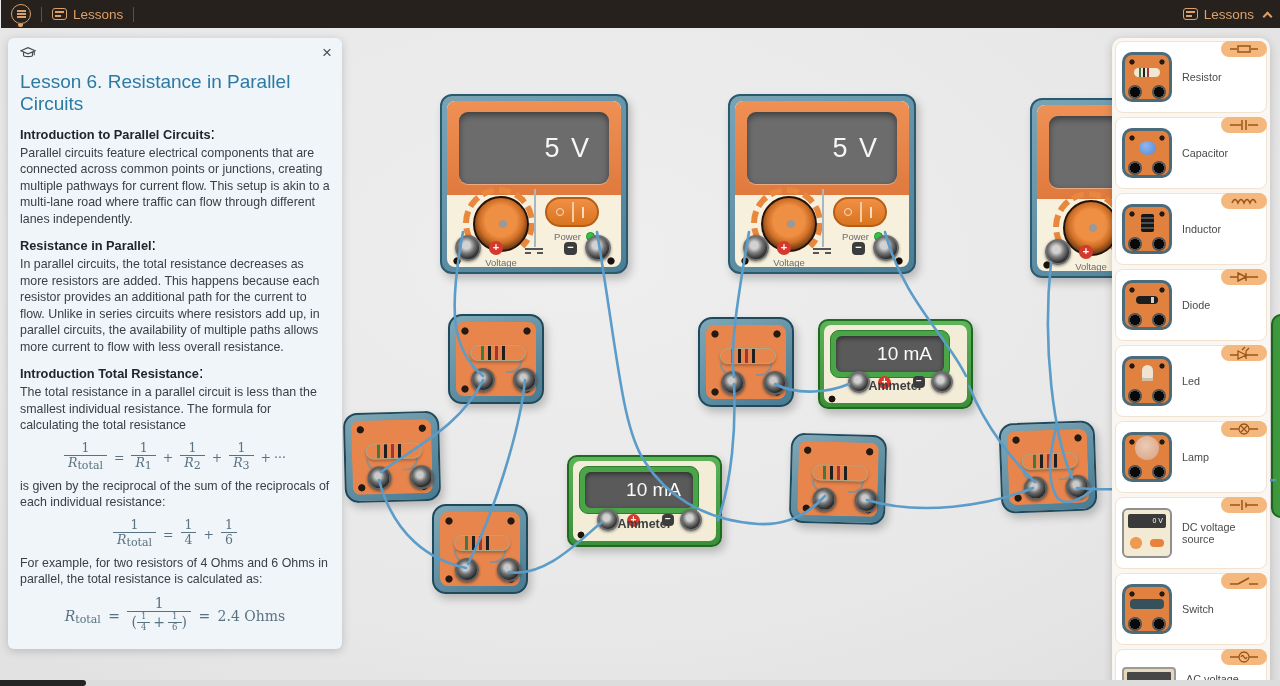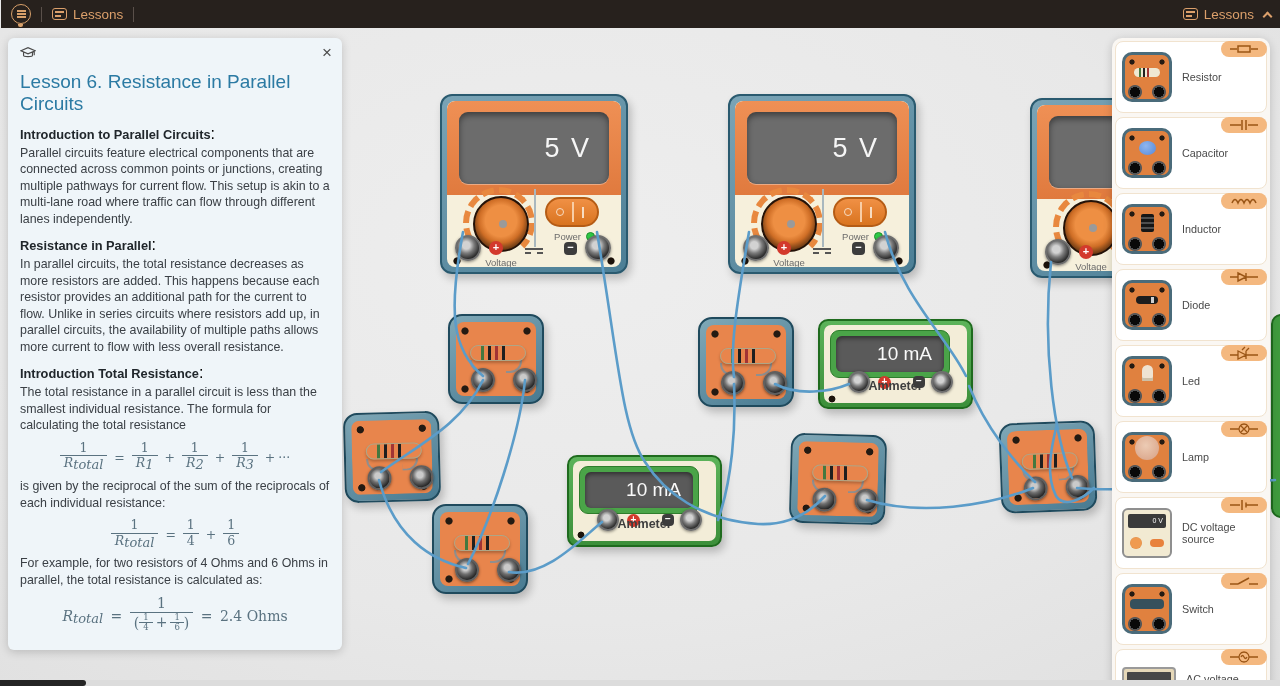--- a/index.html
+++ b/index.html
@@ -131,21 +131,21 @@
   .lesson-title { margin-top:12px; font-size:19px; font-weight:normal; color:#2b7aa3; line-height:1.18; }
   .lesson p { font-size:12.4px; color:#3b4046; line-height:1.33; margin-top:2px; }
   .lesson h4 { font-size:12.8px; color:#20262b; margin-top:10px; display:inline; }
   .sec { margin-top:9px; }
   .formula { text-align:center; margin:7px 0 5px 0; color:#5a7280; font-family:"DejaVu Serif", serif; font-size:12.5px; }
   .formula .vr { font-style:italic; }
   .frac { display:inline-block; vertical-align:-38%; text-align:center; }
   .frac .fn { display:block; padding:0 4px; border-bottom:1px solid #5a7280; line-height:1.15; }
   .frac .fd { display:block; padding:0 4px; line-height:1.15; }
   .frac.small { font-size:8.5px; vertical-align:-30%; }
-  .fsub { font-size:13px; vertical-align:-2px; font-style:italic; }
+  .fsub { font-size:11px; vertical-align:-2px; }
   .fop { padding:0 3px; }
 
   
   .elements { position:absolute; left:1112px; top:38px; width:158px; height:660px; z-index:20;
         background:#faf7f3; border-radius:10px; box-shadow:0 2px 10px rgba(0,0,0,.18); padding:3px; }
   .el-card { position:relative; background:#ffffff; border:1px solid #f1e3cf; border-radius:8px;
         height:72px; margin-bottom:4px; display:flex; align-items:center; padding-left:6px; cursor:pointer; }
   .el-label { font-size:10.8px; color:#4a4a4a; margin-left:10px; line-height:1.15; }
   .badge { position:absolute; top:-1px; right:-1px; width:46px; height:16px; background:#f4b87f;
         border-radius:8px; display:flex; align-items:center; justify-content:center; }

